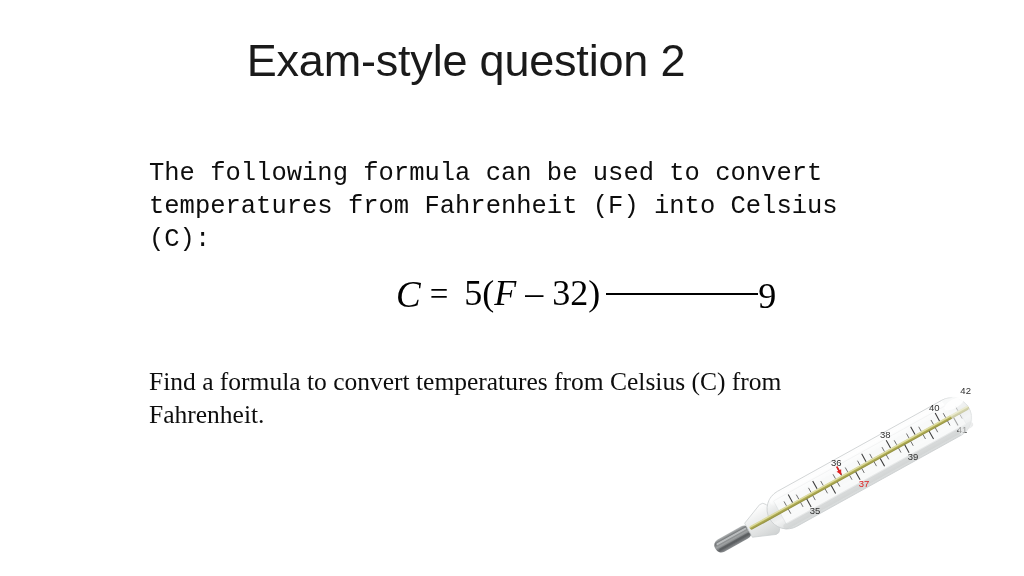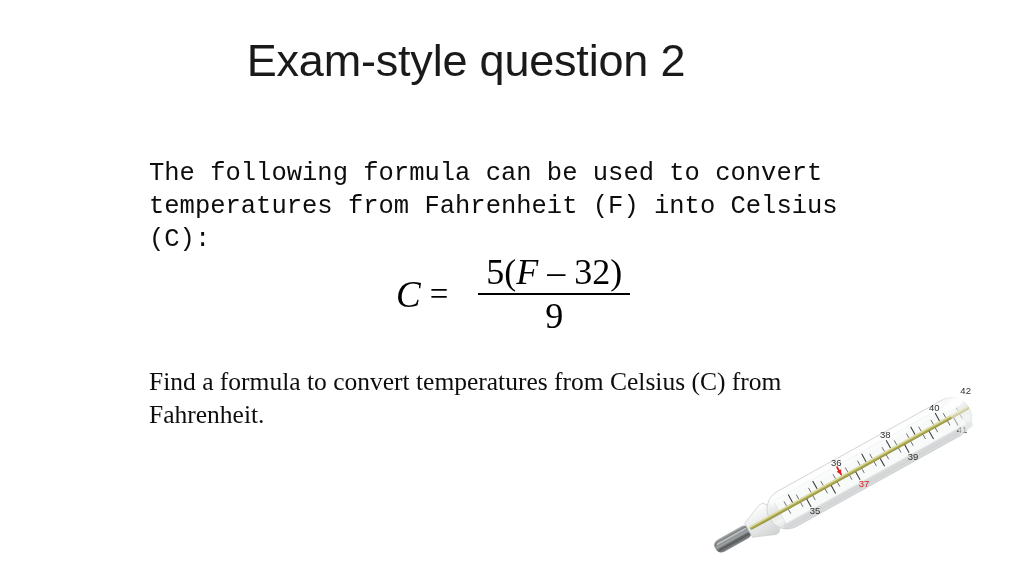--- a/index.html
+++ b/index.html
@@ -73,25 +73,24 @@
     padding-right: 9px;
   }
   #equation .eq-sign {
     font-size: 33px;
     line-height: 1;
     padding-right: 10px;
     font-style: normal;
   }
   .fraction {
     display: inline-flex;
-    flex-direction: column;
+    flex-direction: row;
     align-items: center;
     justify-content: center;
     line-height: 1;
-    margin-left: 20px;
   }
   .fraction .numer {
     font-size: 36px;
     padding: 0 6px 3px 6px;
     white-space: nowrap;
     font-style: normal;
   }
   .fraction .numer .ital { font-style: italic; }
   .fraction .frac-bar {
     width: 100%;

